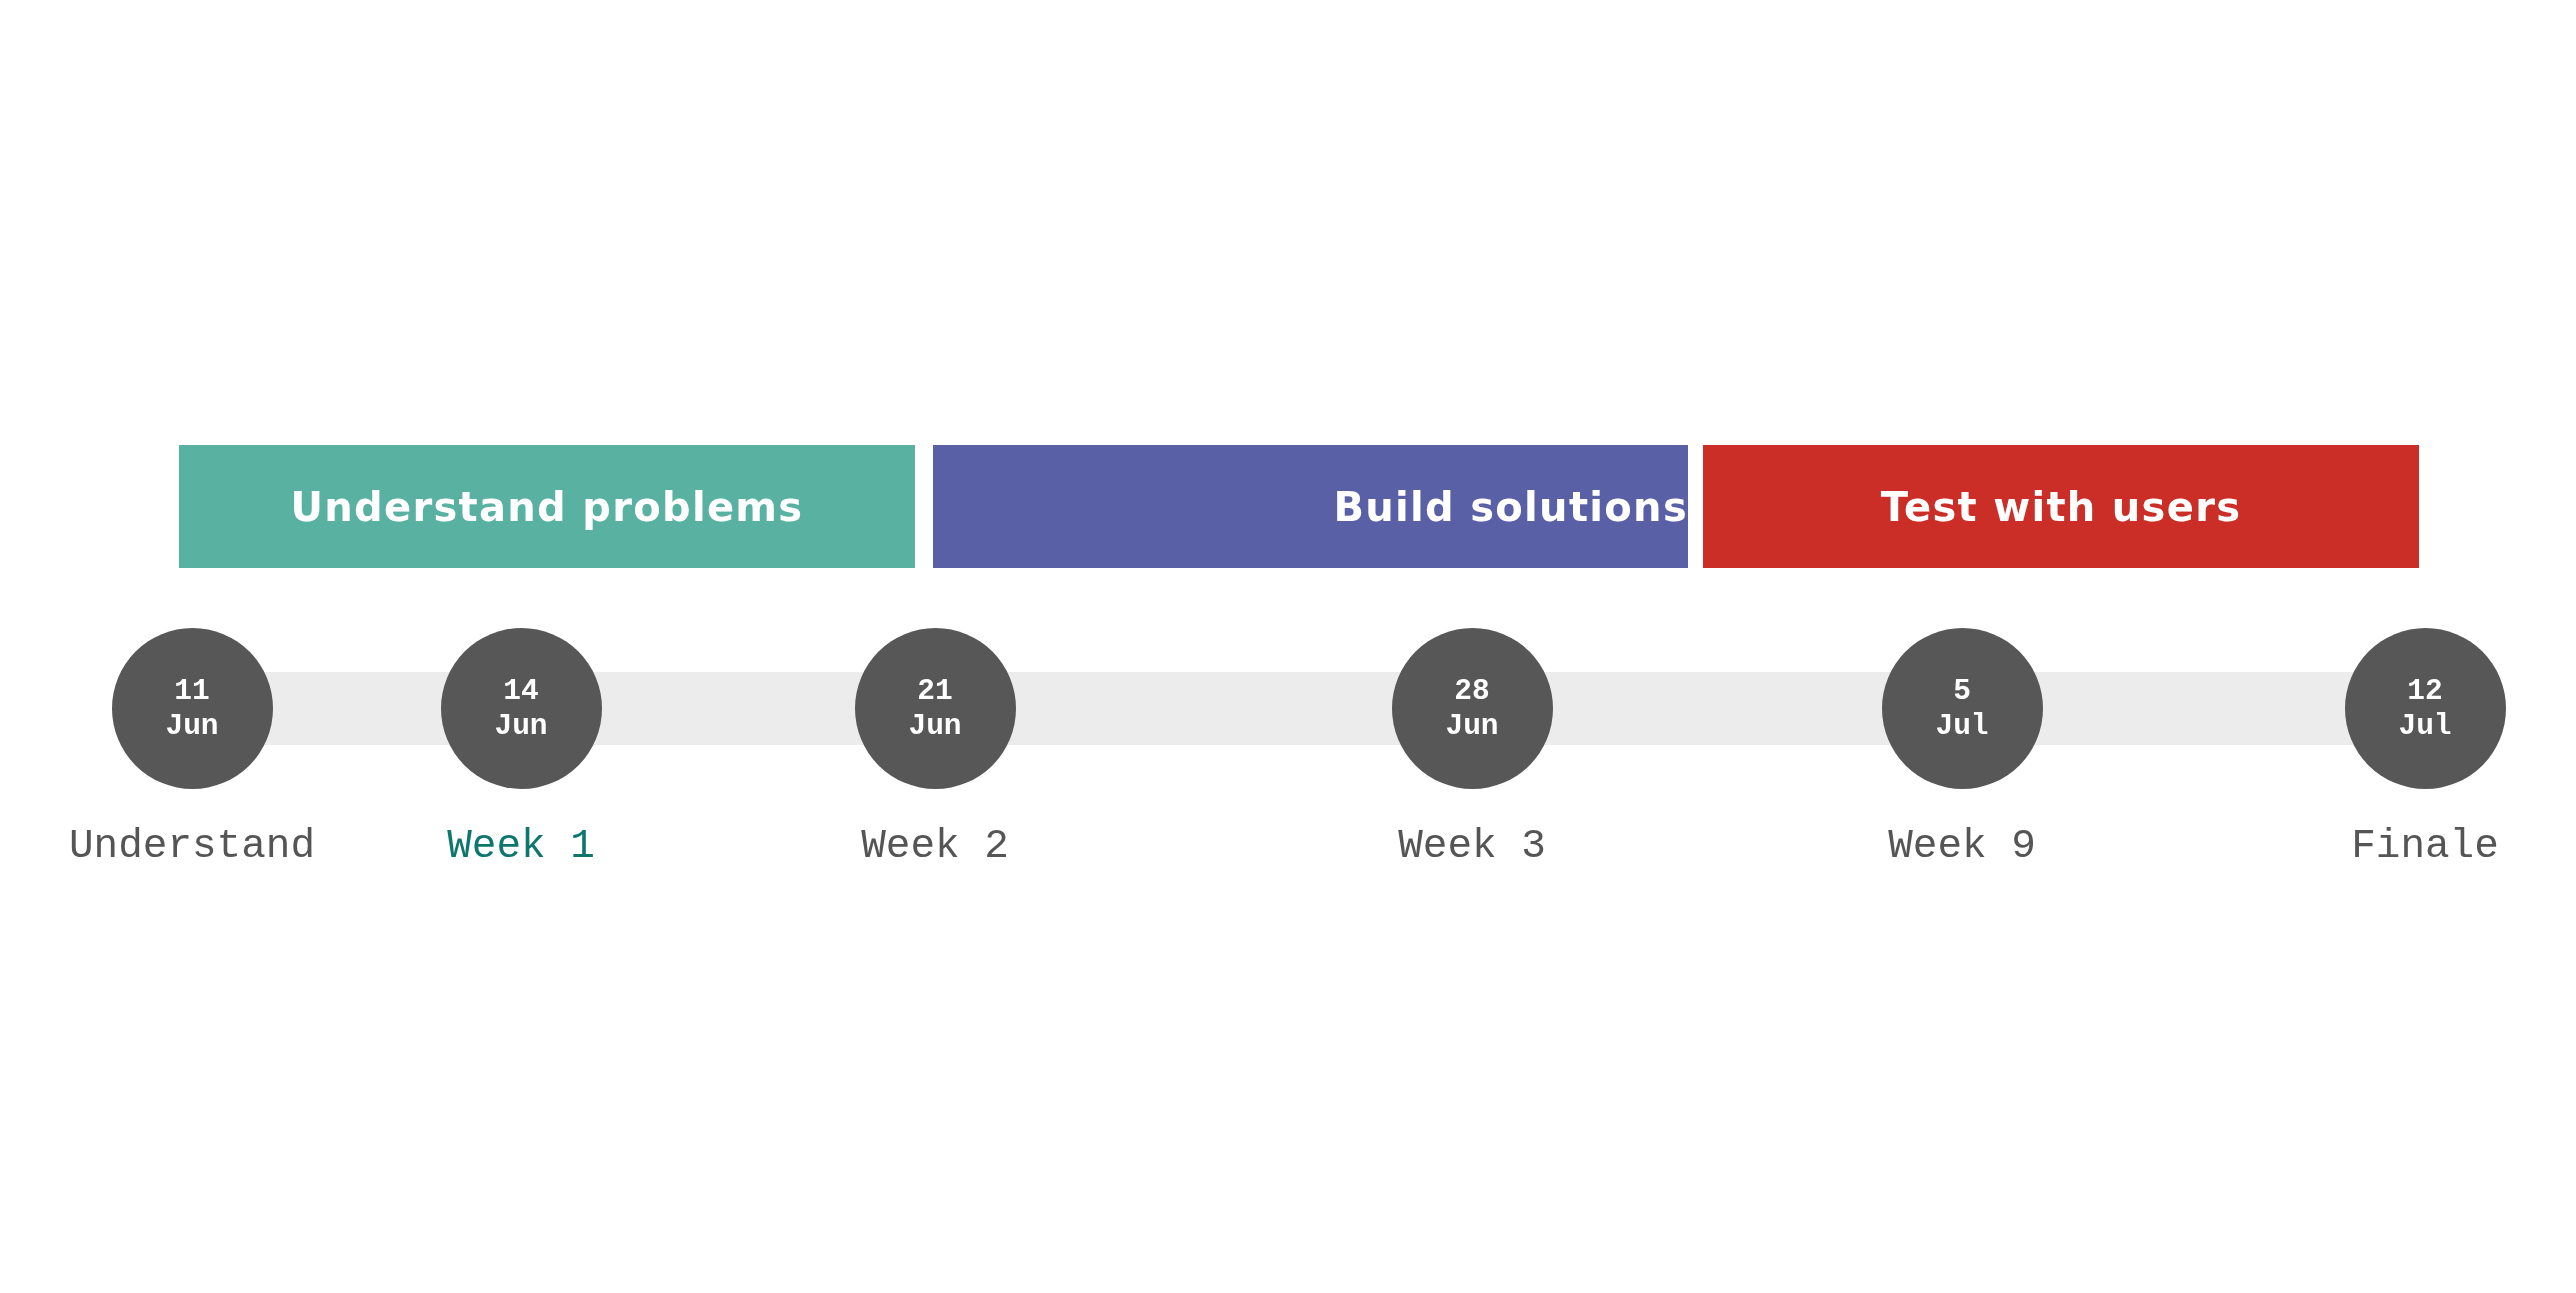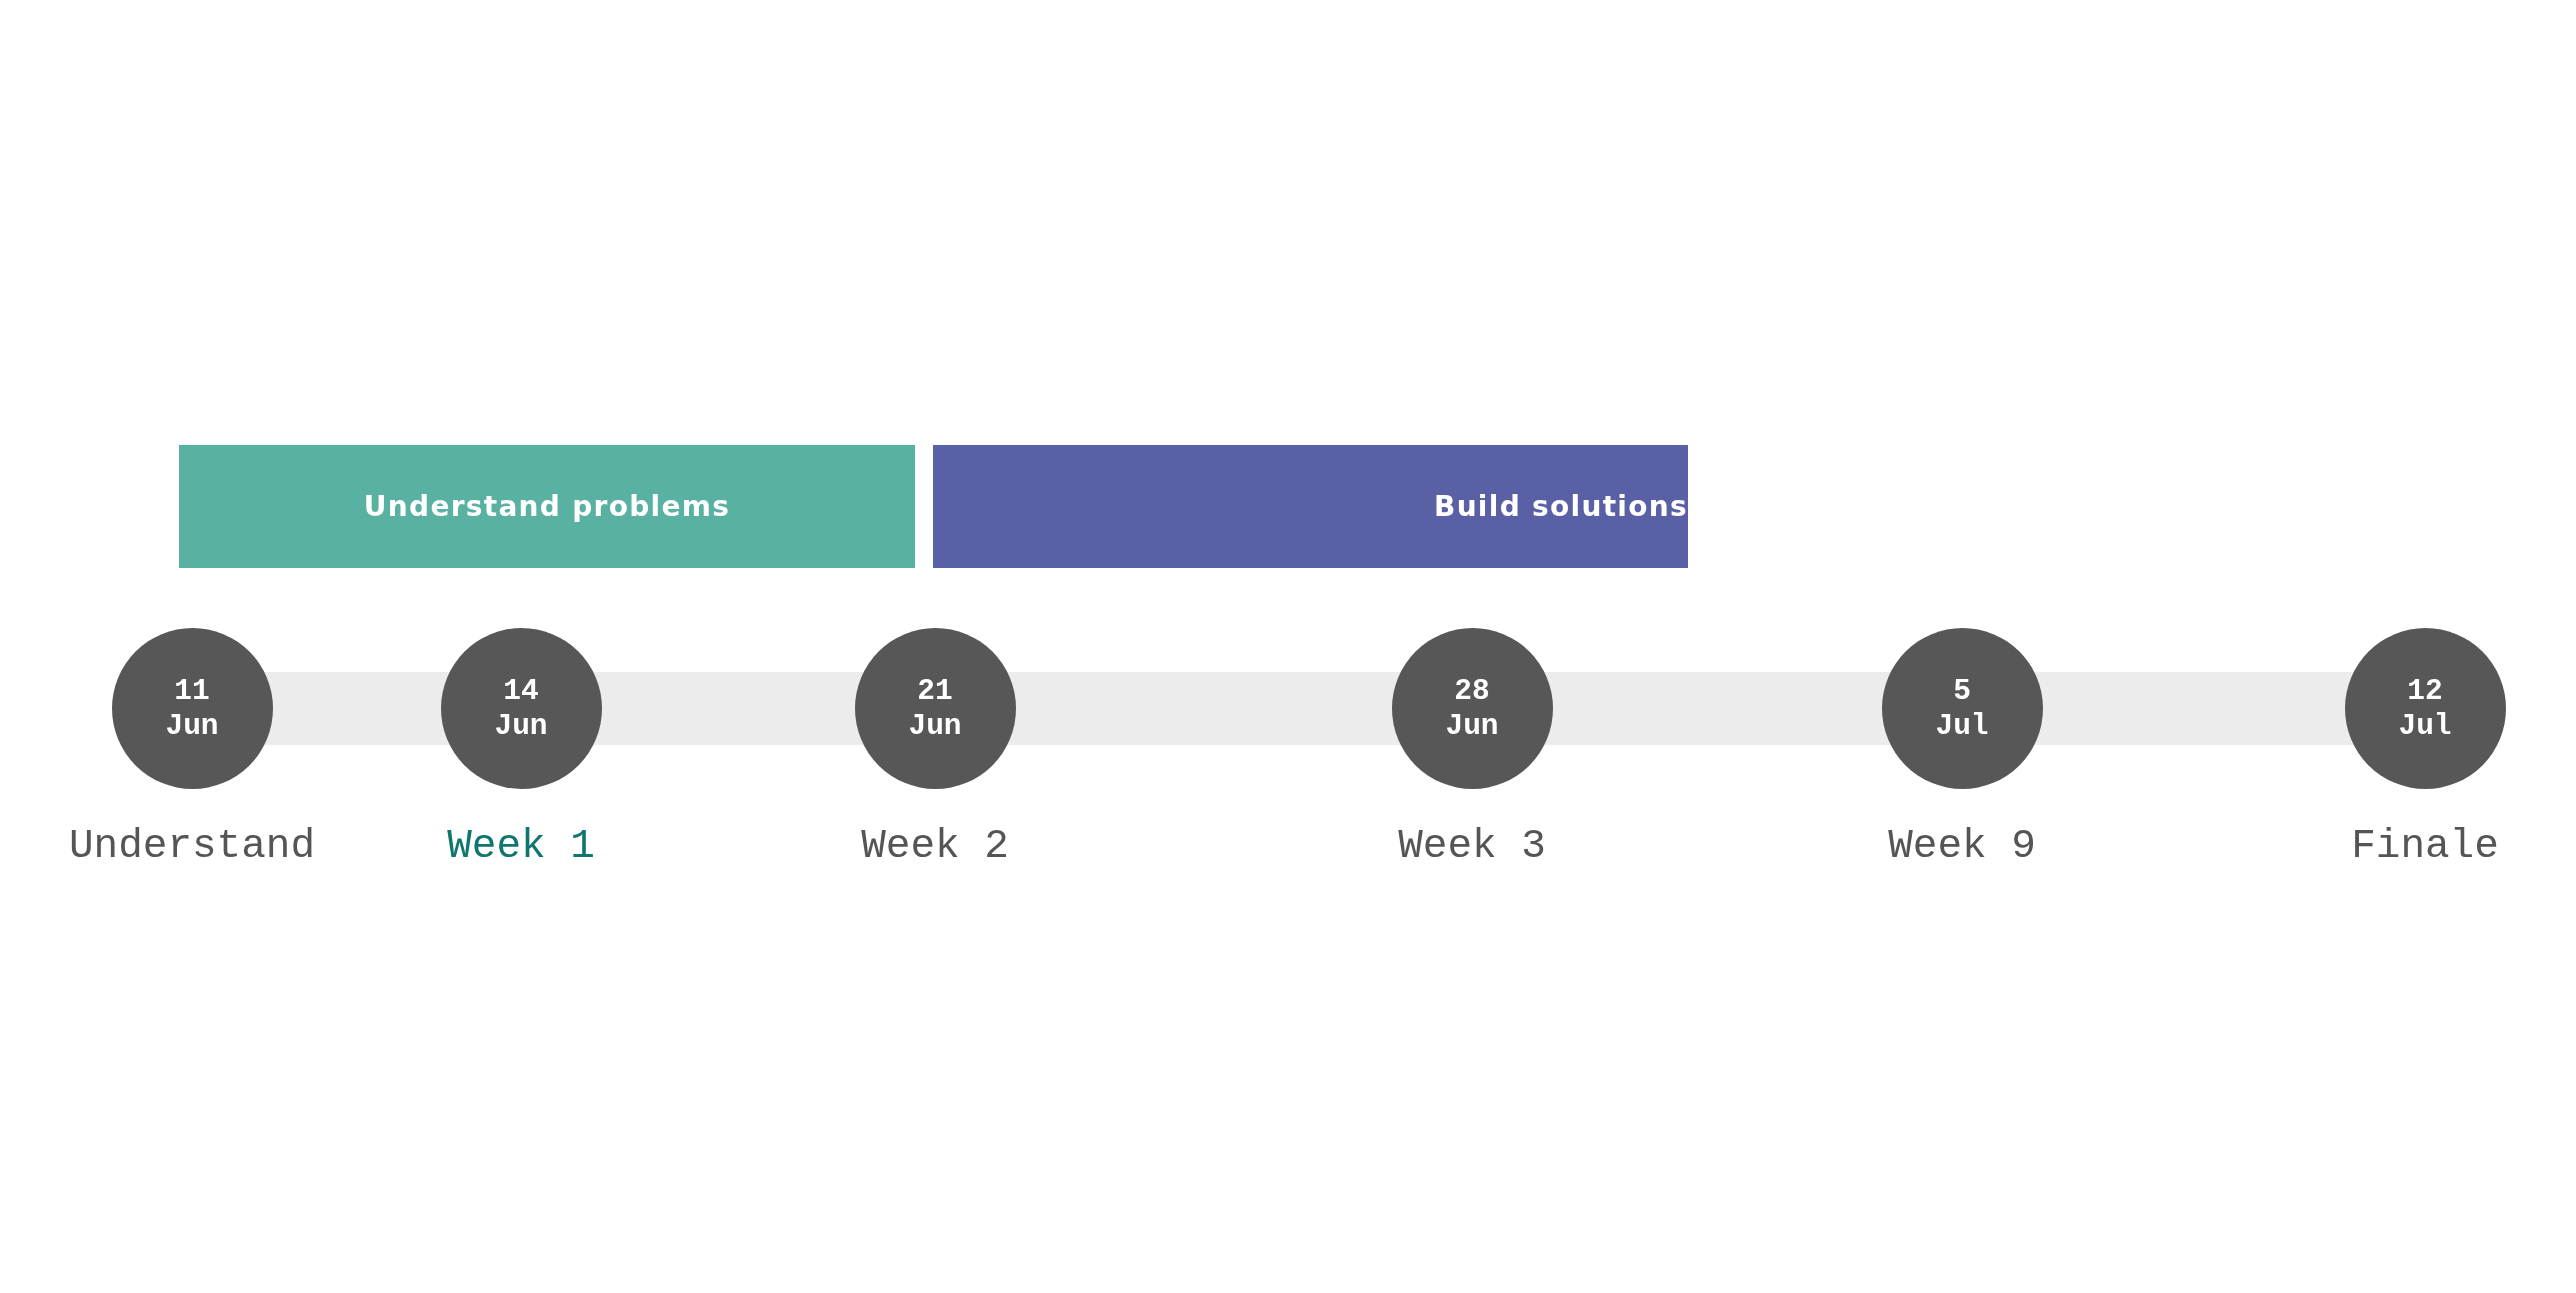--- a/index.html
+++ b/index.html
@@ -24,21 +24,21 @@
     display: flex;
     align-items: center;
     justify-content: center;
   }
   .bar-0 { left: 179px;  width: 736px; }
   .bar-1 { left: 933px; width: 755px; }
   .bar-2 { left: 1703px; width: 716px; }
   .phase-label {
     font-family: "DejaVu Sans", sans-serif;
     font-weight: 700;
-    font-size: 28px;
+    font-size: 40px;
     letter-spacing: 1.3px;
     color: #ffffff;
     white-space: nowrap;
   }
 
   
   .track {
     position: absolute;
     left: 192px;
     top: 672px;
@@ -92,20 +92,23 @@
 <body>
 
 <div class="canvas">
 
   <div class="phase-bar bar-0" style="background-color: rgb(89, 177, 162);">
     <span class="phase-label">Understand problems</span>
   </div>
   <div class="phase-bar bar-1" style="background-color: rgb(90, 96, 166); justify-content: flex-end;">
     <span class="phase-label">Build solutions</span>
   </div>
+  <div class="phase-bar bar-2" style="background-color: rgb(203, 46, 39);">
+    <span class="phase-label">Test with users</span>
+  </div>
 
   <div class="track" style="background-color: rgb(236, 236, 236);"></div>
 
   <div class="milestone m0">
     <div class="node" style="background-color: rgb(87, 87, 87);">
       <span>11</span>
       <span>Jun</span>
     </div>
     <div class="node-label" style="color: rgb(85, 85, 85);">Understand</div>
   </div>

